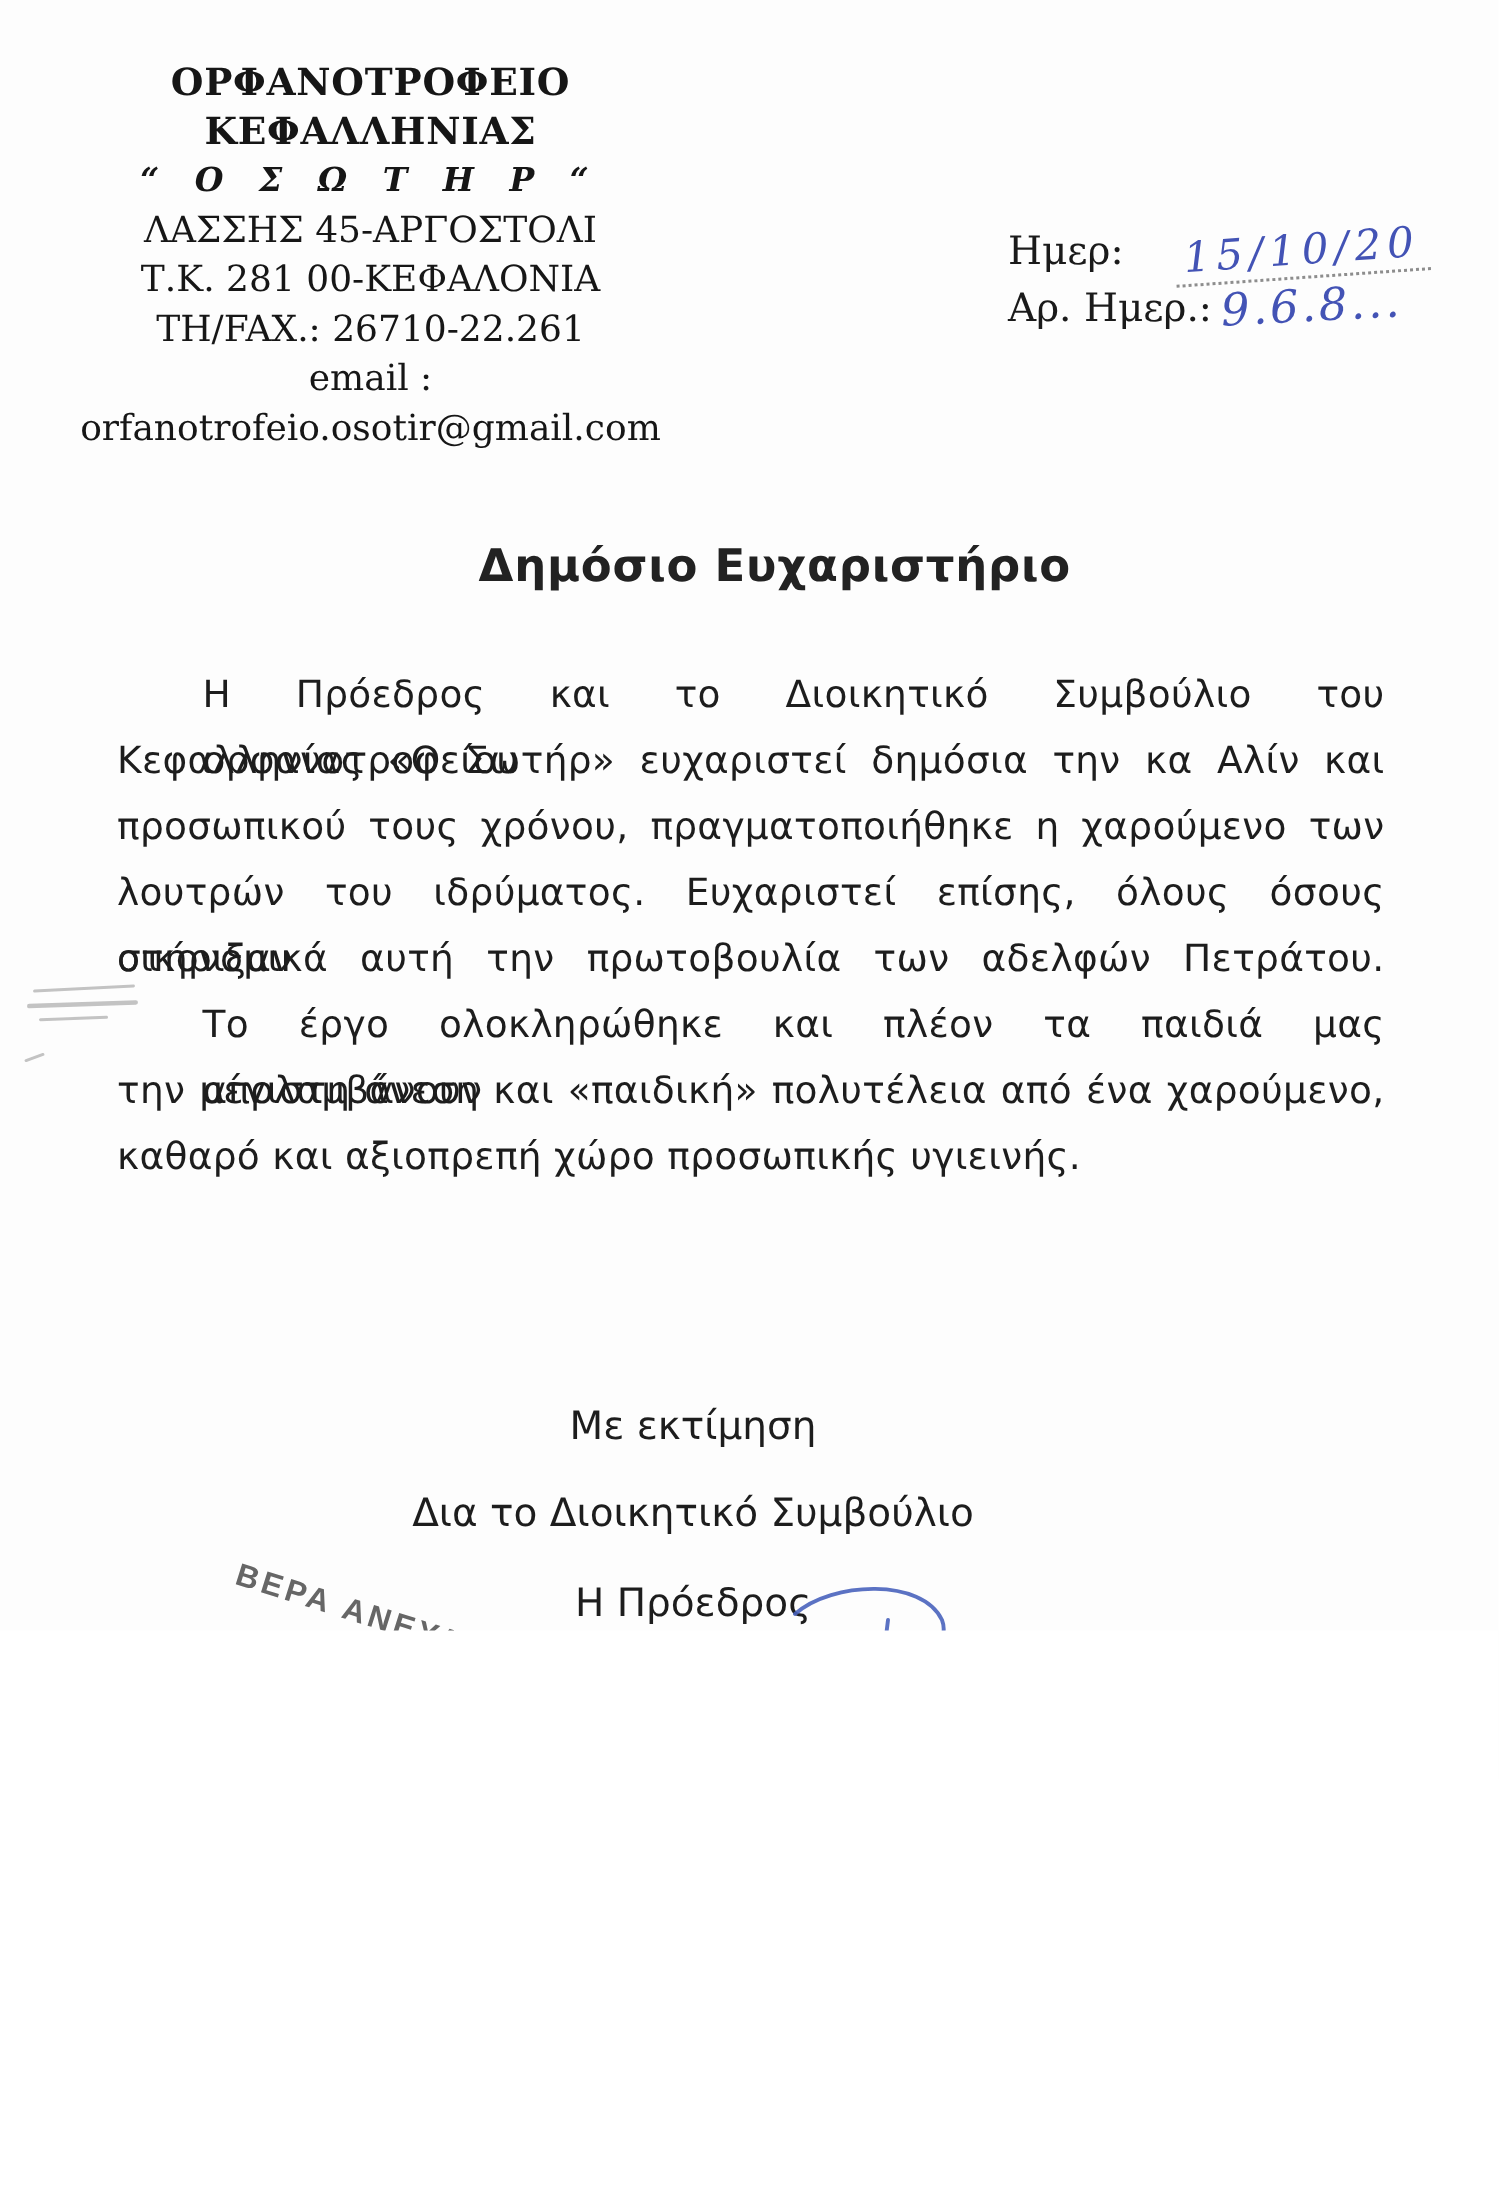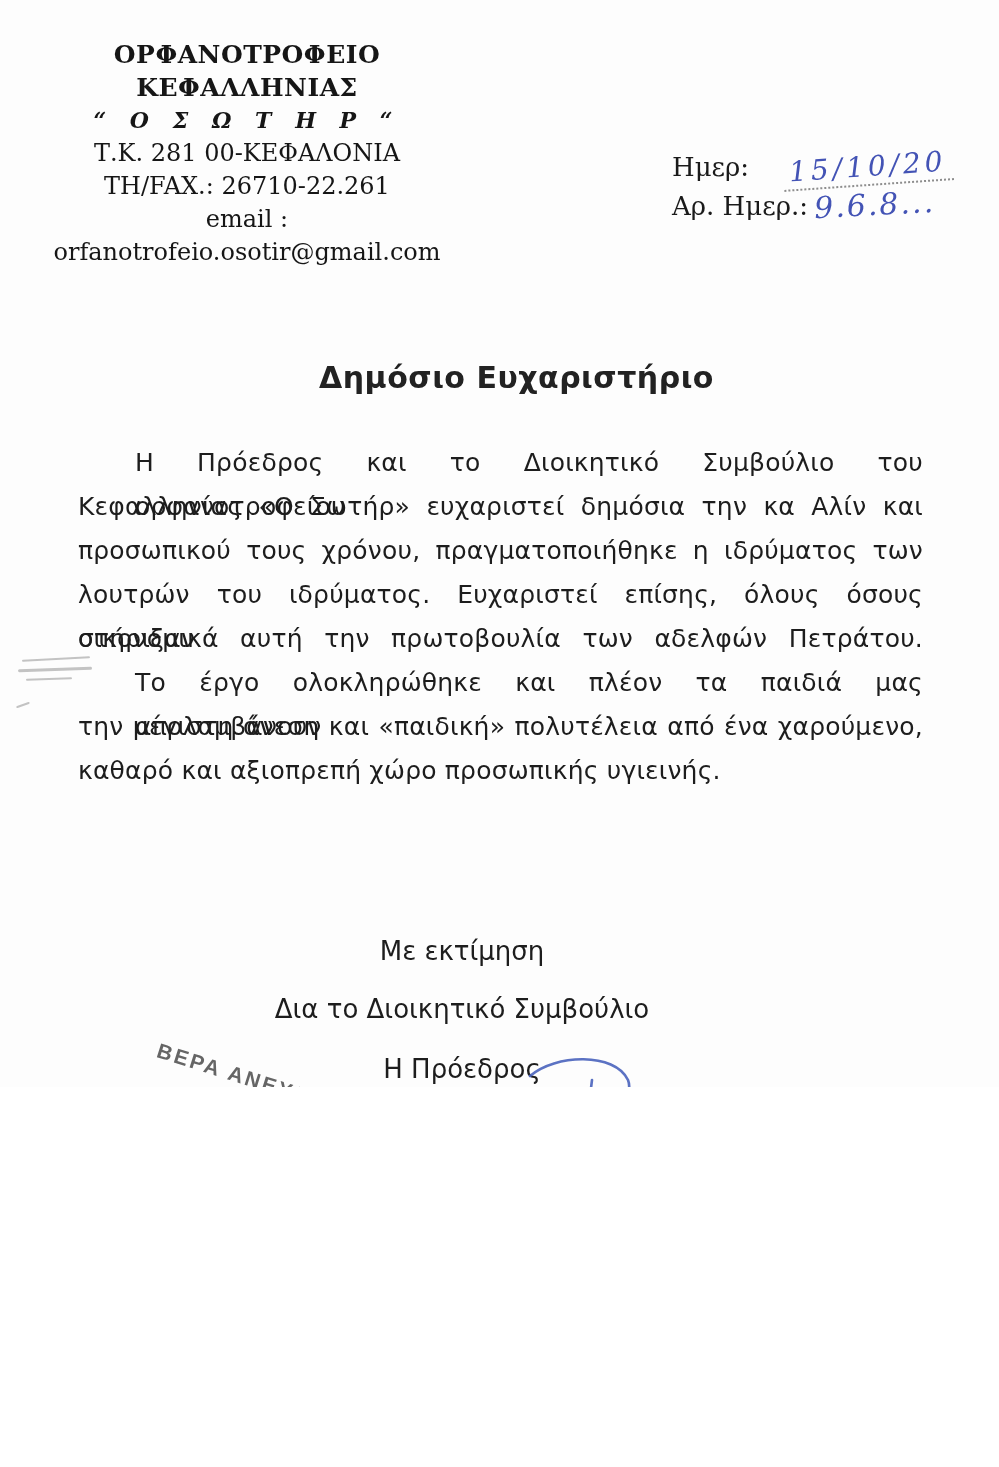--- a/index.html
+++ b/index.html
@@ -125,40 +125,41 @@
   .smudge i:nth-child(4) { left: 8px;  top: 52px; width: 14px; transform: rotate(-20deg); }
 </style>
 </head>
 <body>
 
 <div class="page">
 
   <header class="letterhead">
     <div class="lh-org">ΟΡΦΑΝΟΤΡΟΦΕΙΟ ΚΕΦΑΛΛΗΝΙΑΣ</div>
     <div class="lh-motto">“ Ο Σ Ω Τ Η Ρ “</div>
+    <div class="lh-line">ΛΑΣΣΗΣ 45-ΑΡΓΟΣΤΟΛΙ</div>
     <div class="lh-line">Τ.Κ. 281 00-ΚΕΦΑΛΟΝΙΑ</div>
     <div class="lh-line">ΤΗ/FAX.: 26710-22.261</div>
     <div class="lh-line">email : orfanotrofeio.osotir@gmail.com</div>
   </header>
 
   <div class="reference">
     <div class="ref-row">
       <span class="ref-label">Ημερ:</span><span class="ref-value date">15/10/20</span>
     </div>
     <div class="ref-row">
       <span class="ref-label">Αρ. Ημερ.:</span><span class="ref-value protocol">9.6.8...</span>
     </div>
   </div>
 
   <h1 class="doc-title">Δημόσιο Ευχαριστήριο</h1>
 
   <main class="body-text">
     <p class="line indent">Η Πρόεδρος και το Διοικητικό Συμβούλιο του ορφανοτροφείου</p>
     <p class="line">Κεφαλληνίας «Ο Σωτήρ» ευχαριστεί δημόσια την κα Αλίν και</p>
-    <p class="line">προσωπικού τους χρόνου, πραγματοποιήθηκε η ιδρύματος των</p>
+    <p class="line">προσωπικού τους χρόνου, πραγματοποιήθηκε η χαρούμενο των</p>
     <p class="line">λουτρών του ιδρύματος.  Ευχαριστεί επίσης, όλους όσους στήριξαν</p>
     <p class="line">οικονομικά αυτή την πρωτοβουλία των αδελφών Πετράτου.</p>
     <p class="line indent">Το έργο ολοκληρώθηκε και πλέον τα παιδιά μας απολαμβάνουν</p>
     <p class="line">την μέγιστη άνεση και «παιδική» πολυτέλεια από ένα χαρούμενο,</p>
     <p class="line last">καθαρό και αξιοπρεπή χώρο προσωπικής υγιεινής.</p>
   </main>
 
   <div class="closing">
     <div class="closing-line valediction">Με εκτίμηση</div>
     <div class="closing-line onbehalf">Δια το Διοικητικό Συμβούλιο</div>

